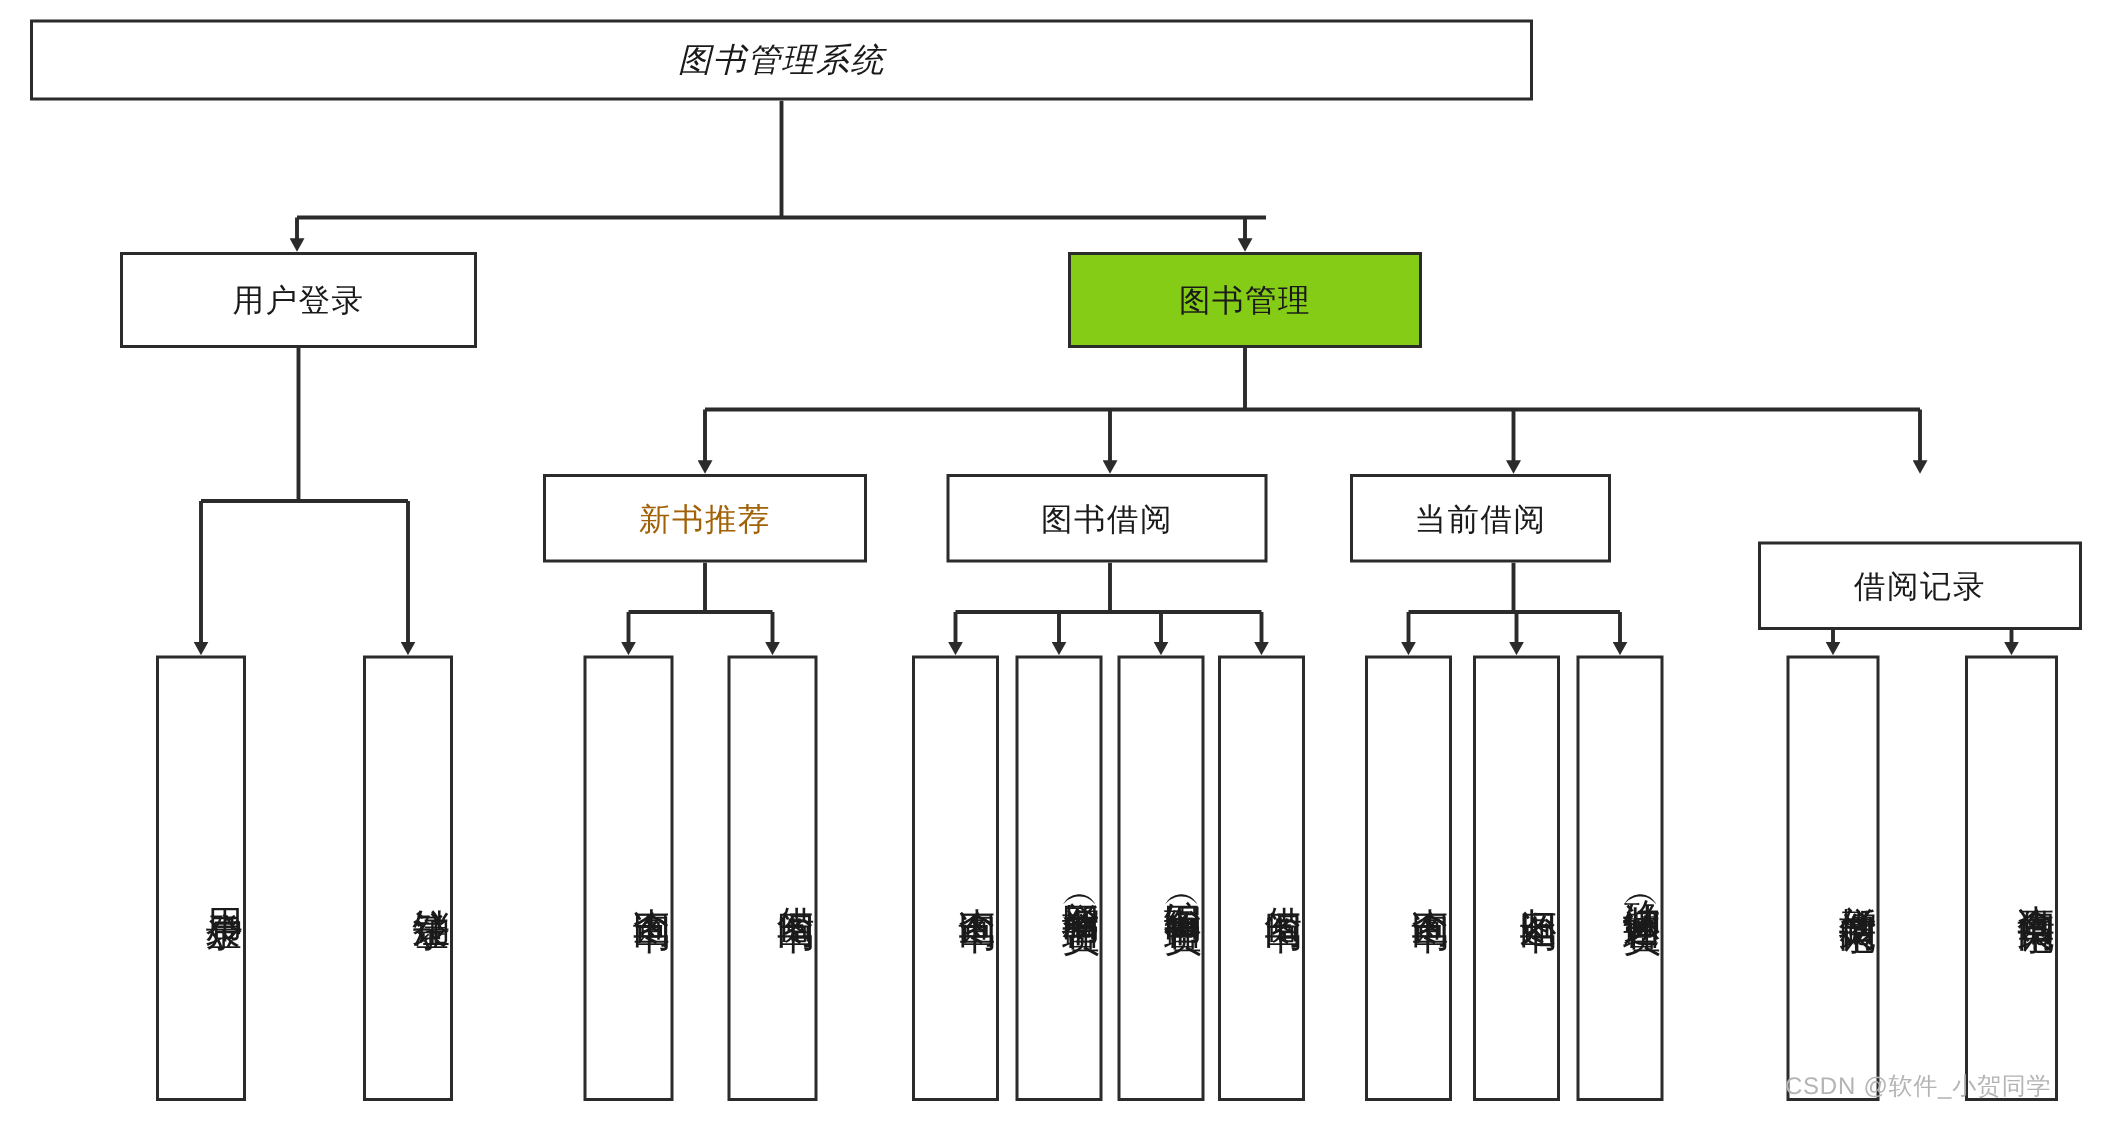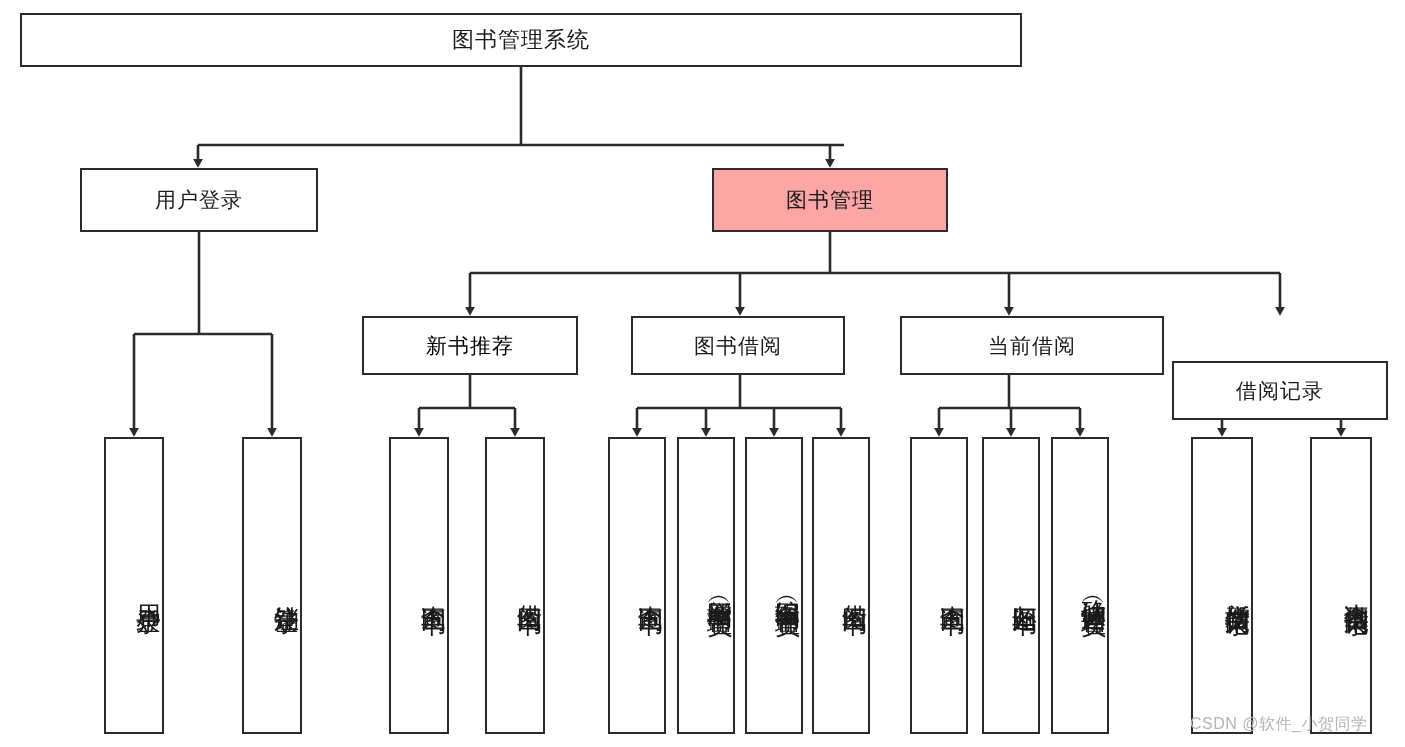--- a/index.html
+++ b/index.html
@@ -47,20 +47,21 @@
     font-size: 25px;
     line-height: 1.08;
     letter-spacing: 2px;
     padding-top: 6px;
     align-items: flex-start;
     justify-content: center;
     text-align: center;
   }
   .node-root {
     font-size: 22px;
+    font-style: italic;
   }
   .watermark {
     position: absolute;
     color: #b4b4b4;
     font-size: 16px;
     letter-spacing: 0.5px;
     white-space: nowrap;
     user-select: none;
   }
 </style>
@@ -115,25 +116,25 @@
       <path d="M1280,375 L1280,408"></path>
       <path d="M1222,408 L1341,408"></path>
       <path d="M1222,408 L1222,429" marker-end="url(#arrow)"></path>
       <path d="M1341,408 L1341,429" marker-end="url(#arrow)"></path>
     </g>
   </svg>
 
   <div class="node node-h node-root" style="left: 20px; top: 13px; width: 1002px; height: 54px; border-color: rgb(43, 43, 43); background: rgb(255, 255, 255); color: rgb(26, 26, 26);">图书管理系统</div>
 
   <div class="node node-h" style="left: 80px; top: 168px; width: 238px; height: 64px; border-color: rgb(43, 43, 43); background: rgb(255, 255, 255); color: rgb(26, 26, 26);">用户登录</div>
-  <div class="node node-h" style="left: 712px; top: 168px; width: 236px; height: 64px; border-color: rgb(43, 43, 43); background: #fca5a5; color: rgb(26, 26, 26);">图书管理</div>
+  <div class="node node-h" style="left: 712px; top: 168px; width: 236px; height: 64px; border-color: rgb(43, 43, 43); background: #84cc16; color: rgb(26, 26, 26);">图书管理</div>
 
-  <div class="node node-h" style="left: 362px; top: 316px; width: 216px; height: 59px; border-color: rgb(43, 43, 43); background: rgb(255, 255, 255); color: #000000;">新书推荐</div>
+  <div class="node node-h" style="left: 362px; top: 316px; width: 216px; height: 59px; border-color: rgb(43, 43, 43); background: rgb(255, 255, 255); color: #a16207;">新书推荐</div>
   <div class="node node-h" style="left: 631px; top: 316px; width: 214px; height: 59px; border-color: rgb(43, 43, 43); background: rgb(255, 255, 255); color: rgb(26, 26, 26);">图书借阅</div>
-  <div class="node node-h" style="left: 900px; top: 316px; width: 264px; height: 59px; border-color: rgb(43, 43, 43); background: rgb(255, 255, 255); color: rgb(26, 26, 26);">当前借阅</div>
+  <div class="node node-h" style="left: 900px; top: 316px; width: 174px; height: 59px; border-color: rgb(43, 43, 43); background: rgb(255, 255, 255); color: rgb(26, 26, 26);">当前借阅</div>
   <div class="node node-h" style="left: 1172px; top: 316px; width: 216px; height: 59px; border-color: rgb(43, 43, 43); background: rgb(255, 255, 255); color: rgb(26, 26, 26); margin-top: 45px;">借阅记录</div>
 
   <div class="node node-v" style="left: 104px; top: 437px; width: 60px; height: 297px; border-color: rgb(43, 43, 43); background: rgb(255, 255, 255); color: rgb(26, 26, 26);">用户登录</div>
   <div class="node node-v" style="left: 242px; top: 437px; width: 60px; height: 297px; border-color: rgb(43, 43, 43); background: rgb(255, 255, 255); color: rgb(26, 26, 26);">注销登录</div>
   <div class="node node-v" style="left: 389px; top: 437px; width: 60px; height: 297px; border-color: rgb(43, 43, 43); background: rgb(255, 255, 255); color: rgb(26, 26, 26);">查询图书</div>
   <div class="node node-v" style="left: 485px; top: 437px; width: 60px; height: 297px; border-color: rgb(43, 43, 43); background: rgb(255, 255, 255); color: rgb(26, 26, 26);">借阅图书</div>
   <div class="node node-v" style="left: 608px; top: 437px; width: 58px; height: 297px; border-color: rgb(43, 43, 43); background: rgb(255, 255, 255); color: rgb(26, 26, 26);">查询图书</div>
   <div class="node node-v" style="left: 677px; top: 437px; width: 58px; height: 297px; border-color: rgb(43, 43, 43); background: rgb(255, 255, 255); color: rgb(26, 26, 26);">新增图书（管理员）</div>
   <div class="node node-v" style="left: 745px; top: 437px; width: 58px; height: 297px; border-color: rgb(43, 43, 43); background: rgb(255, 255, 255); color: rgb(26, 26, 26);">编辑图书（管理员）</div>
   <div class="node node-v" style="left: 812px; top: 437px; width: 58px; height: 297px; border-color: rgb(43, 43, 43); background: rgb(255, 255, 255); color: rgb(26, 26, 26);">借阅图书</div>

